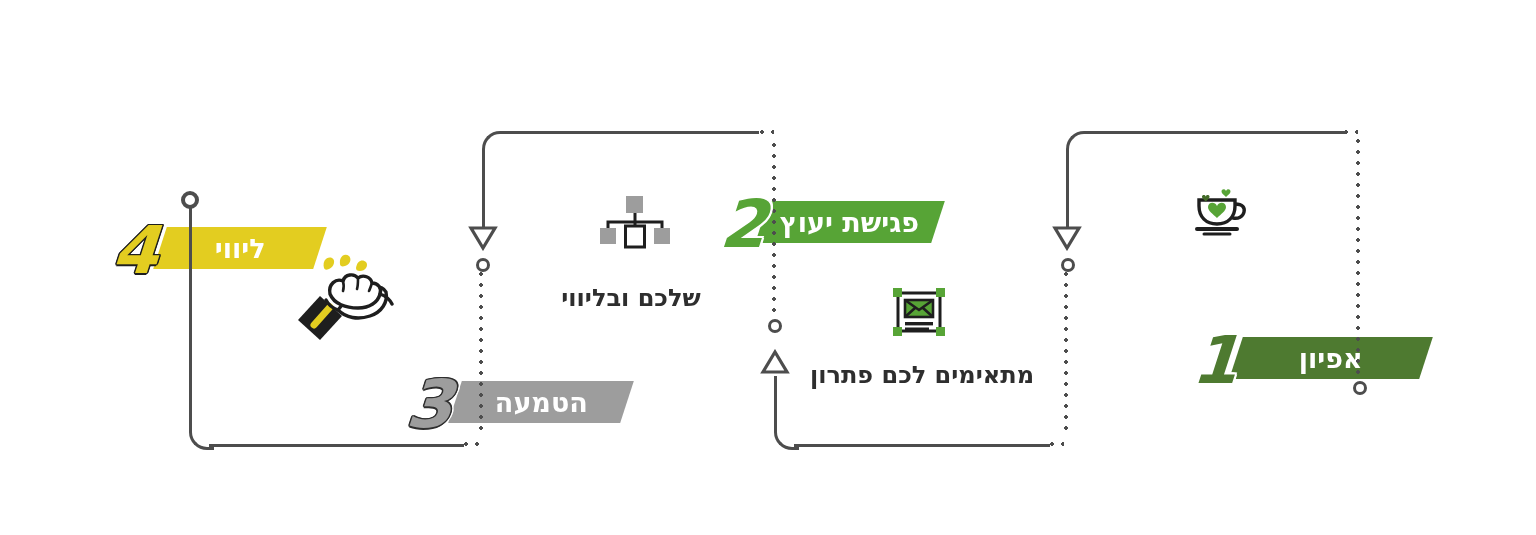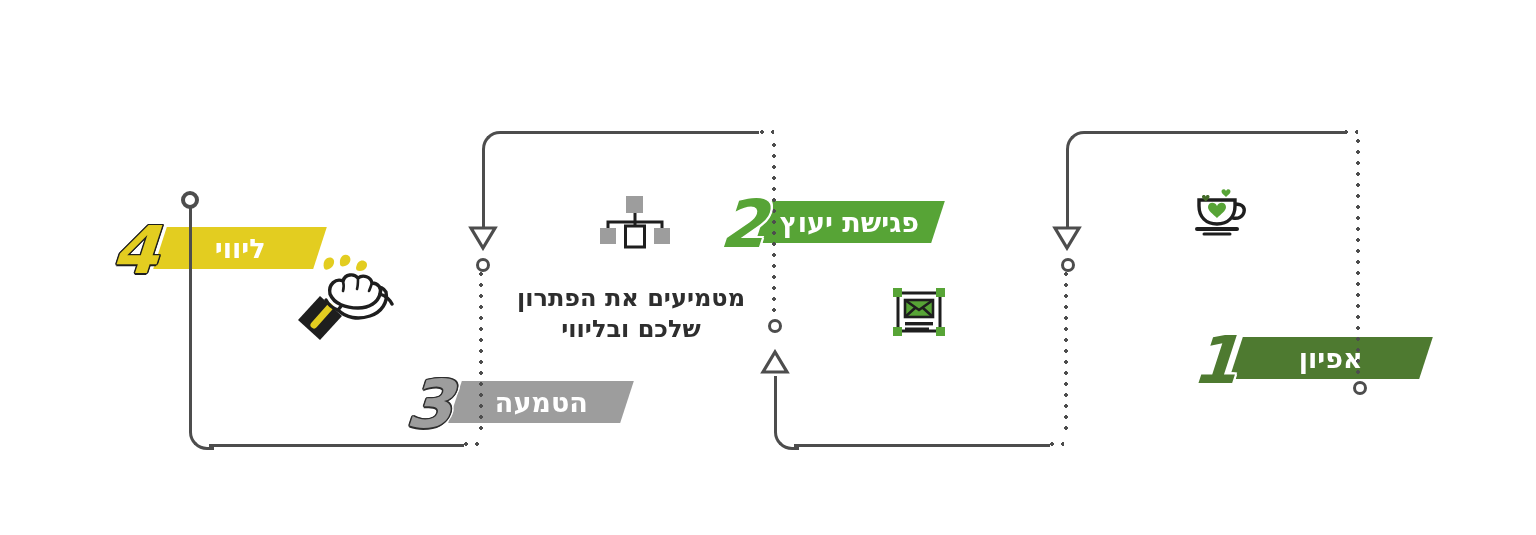--- a/index.html
+++ b/index.html
@@ -140,19 +140,19 @@
     <path d="M12 72 L34 48 L56 68 L34 92 Z" fill="#1e1e1e"></path>
     <path d="M28 77 L44 59" stroke="#e3cd20" stroke-width="7" stroke-linecap="round" fill="none"></path>
     <path d="M100 44 C102 54 96 64 84 68 C72 72 60 70 52 62 L68 42 C80 38 96 36 100 44 Z" fill="#ffffff" stroke="#1e1e1e" stroke-width="3.4" stroke-linejoin="round"></path>
     <path d="M52 62 C46 60 42 56 40 52" stroke="#1e1e1e" stroke-width="3.4" fill="none" stroke-linecap="round"></path>
     <path d="M44 46 C42 36 50 30 57 33 C59 26 68 25 72 30 C77 26 85 29 86 35 C92 35 96 40 94 46 C92 54 84 60 72 60 C60 60 48 56 44 46 Z" fill="#ffffff" stroke="#1e1e1e" stroke-width="3.4" stroke-linejoin="round"></path>
     <path d="M57 33 C58 37 58 40 57 43 M72 30 C72 34 72 38 71 41 M86 35 C85 38 84 41 83 43" stroke="#1e1e1e" stroke-width="2.6" fill="none" stroke-linecap="round"></path>
     <path d="M94 46 C100 48 104 52 106 56" stroke="#1e1e1e" stroke-width="3.4" fill="none" stroke-linecap="round"></path>
   </svg>
 
   <div class="desc" style="left:792px;top:360px;">
+    <div>מתאימים לכם פתרון</div>
   </div>
   <div class="desc" style="left:501px;top:283px;">
-    <div>מטמיעים את הפתרון</div>
     <div>שלכם ובליווי</div>
   </div>
 
 </div>
 
 </body></html>

